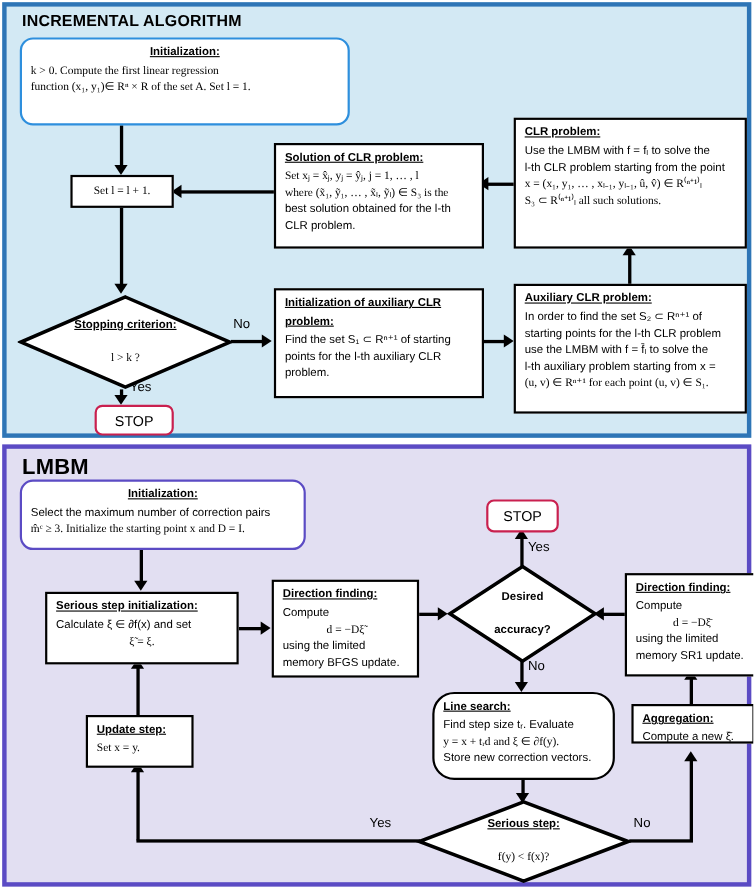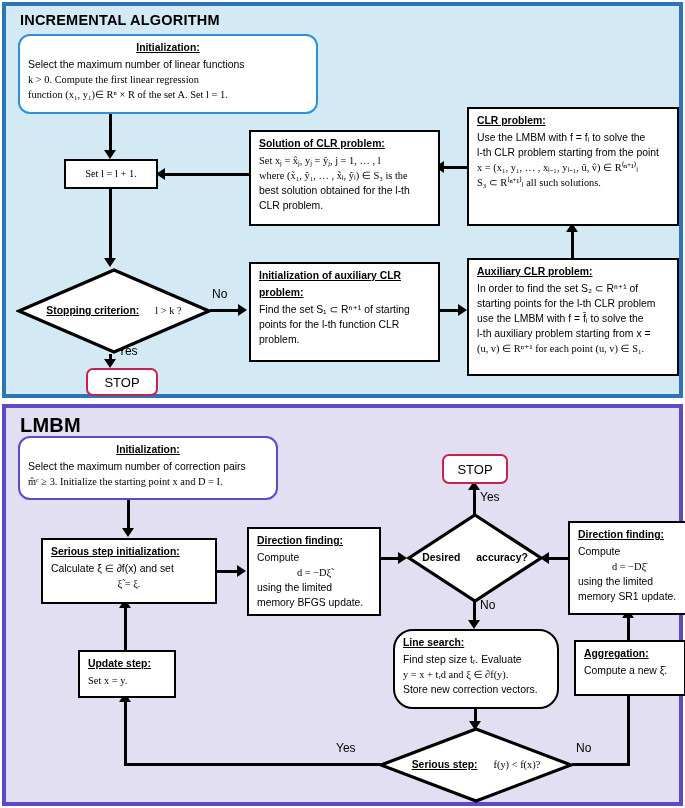--- a/index.html
+++ b/index.html
@@ -83,21 +83,21 @@
 
   
   .diamond {
     position: absolute;
     z-index: 5;
   }
   .diamond svg { position:absolute; left:0; top:0; }
   .diamond .dtext {
     position: absolute;
     left: 0; top: 0; width: 100%; height: 100%;
-    display: flex; flex-direction: row;
+    display: flex; flex-direction: column;
     align-items: center; justify-content: center;
     font-size: 10.4px; line-height: 1.35; color:#000;
     pointer-events: none;
     gap: 16px;
   }
   .diamond .dtext .hd {
     font-weight: bold; text-decoration: underline;
   }
 
   
@@ -118,21 +118,20 @@
 </head>
 <body>
 
 <div id="root">
 
   <div class="panel" id="panel-incremental">
     <div class="panel-title" id="title-incremental"><span>INCREMENTAL ALGORITHM</span></div>
 
     <div class="node init-box" id="init-incremental" style="left:12px; top:28px; width:300px; height:80px;">
       <span class="hd ctr">Initialization:</span>
-      <div>Select the maximum number of linear functions</div>
       <div class="ser">k &gt; 0. Compute the first linear regression</div>
       <div class="ser">function (x₁, y₁)∈ Rⁿ × R of the set A.  Set l = 1.</div>
     </div>
 
     <div class="node ctr" id="node-set-l" style="left:58px; top:153px; width:94px; height:30px; display:flex; align-items:center; justify-content:center;">
       <span class="ser">Set l = l + 1.</span>
     </div>
 
     <div class="diamond" id="diamond-stopping" style="left:10px; top:261px; width:196px; height:88px;">
       <svg width="196" height="88" viewBox="0 0 196 88">
@@ -161,21 +160,21 @@
       <div>Use the LMBM with f = fₗ to solve the</div>
       <div>l-th CLR problem starting from the point</div>
       <div class="ser">x = (x₁, y₁, … , xₗ₋₁, yₗ₋₁, û, v̂) ∈ R⁽ⁿ⁺¹⁾ₗ</div>
       <div class="ser">S₃ ⊂ R⁽ⁿ⁺¹⁾ₗ all such solutions.</div>
     </div>
 
     <div class="node" id="node-init-aux-clr" style="left:243px; top:256px; width:191px; height:100px;">
       <span class="hd">Initialization of auxiliary CLR</span>
       <span class="hd">problem:</span>
       <div>Find the set S₁ ⊂ Rⁿ⁺¹ of starting</div>
-      <div>points for the l-th function CLR</div>
+      <div>points for the l-th auxiliary CLR</div>
       <div>problem.</div>
     </div>
 
     <div class="node" id="node-aux-clr" style="left:461px; top:252px; width:212px; height:118px;">
       <span class="hd">Auxiliary CLR problem:</span>
       <div>In order to find the set S₂ ⊂ Rⁿ⁺¹ of</div>
       <div>starting points for the l-th CLR problem</div>
       <div>use the LMBM with f = f̄ₗ to solve the</div>
       <div>l-th auxiliary problem starting from  x =</div>
       <div class="ser">(u, v) ∈ Rⁿ⁺¹ for each point (u, v) ∈ S₁.</div>
@@ -253,21 +252,21 @@
       <div>memory SR1 update.</div>
     </div>
 
     <div class="node" id="node-line-search" style="left:387px; top:221px; width:166px; height:80px;border-radius:20px;">
       <span class="hd">Line search:</span>
       <div>Find step size tᵣ. Evaluate</div>
       <div class="ser">y = x + tᵣd  and  ξ ∈ ∂f(y).</div>
       <div>Store new correction vectors.</div>
     </div>
 
-    <div class="node" id="node-aggregation" style="left:568px; top:232px; width:112px; height:56px;">
+    <div class="node" id="node-aggregation" style="left:568px; top:232px; width:112px; height:36px;">
       <span class="hd">Aggregation:</span>
       <div>Compute a new ξ̄.</div>
     </div>
 
     <div class="node" id="node-update-step" style="left:72px; top:242px; width:98px; height:48px;">
       <span class="hd">Update step:</span>
       <div class="ser">Set  x = y.</div>
     </div>
 
     <div class="diamond" id="diamond-serious-step" style="left:372px; top:318px; width:196px; height:78px;">

